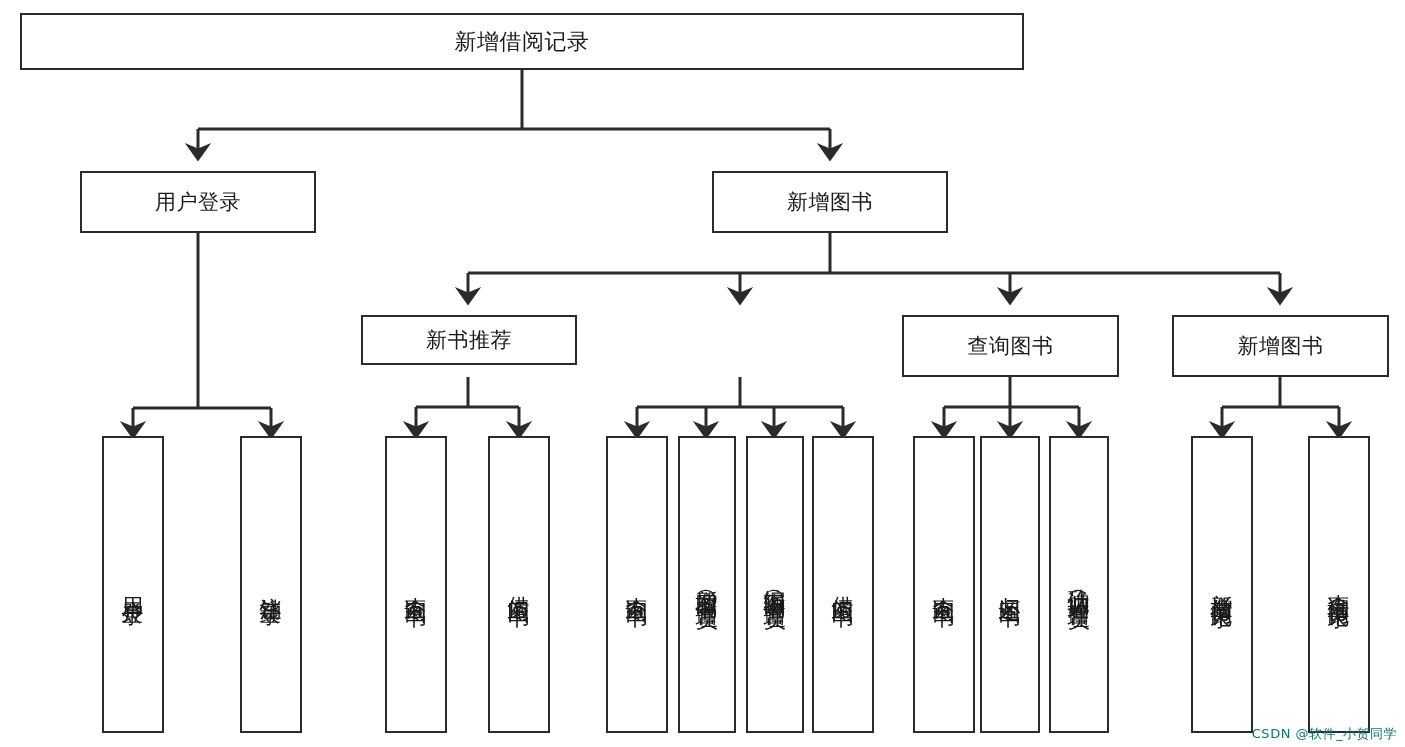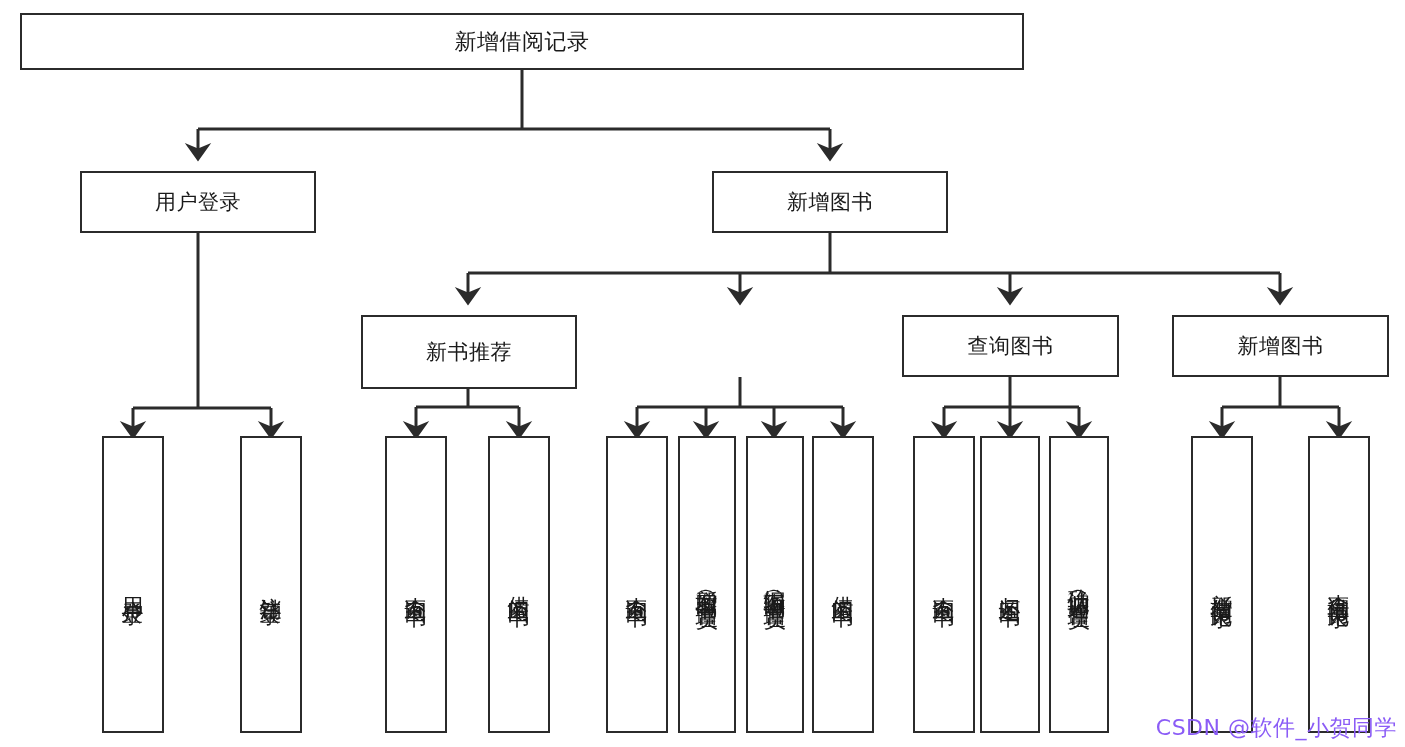--- a/index.html
+++ b/index.html
@@ -55,22 +55,22 @@
     font-size:22px;
     line-height:1.05;
     letter-spacing:3px;
     white-space:normal;
     max-height:100%;
   }
   .watermark{
     position:absolute;
     right:8px;
     bottom:4px;
-    font-size:22px;
-    color:#8b5cf6;
+    font-size:13px;
+    color:#0f766e;
     letter-spacing:0.5px;
     white-space:nowrap;
     font-family:"DejaVu Sans","Liberation Sans",sans-serif;
   }
 </style>
 </head>
 <body>
 
 <div id="stage">
 
@@ -129,21 +129,21 @@
     <span class="label">新增借阅记录</span>
   </div>
 
   <div class="node h" style="left:80px;top:171px;width:236px;height:62px;">
     <span class="label">用户登录</span>
   </div>
   <div class="node h" style="left:712px;top:171px;width:236px;height:62px;">
     <span class="label">新增图书</span>
   </div>
 
-  <div class="node h" style="left:361px;top:315px;width:216px;height:74px;">
+  <div class="node h" style="left:361px;top:315px;width:216px;height:50px;">
     <span class="label">新书推荐</span>
   </div>
   <div class="node h" style="left:902px;top:315px;width:217px;height:62px;">
     <span class="label">查询图书</span>
   </div>
   <div class="node h" style="left:1172px;top:315px;width:217px;height:62px;">
     <span class="label">新增图书</span>
   </div>
 
   <div class="node v" style="left:102px;top:436px;width:62px;height:297px;">

